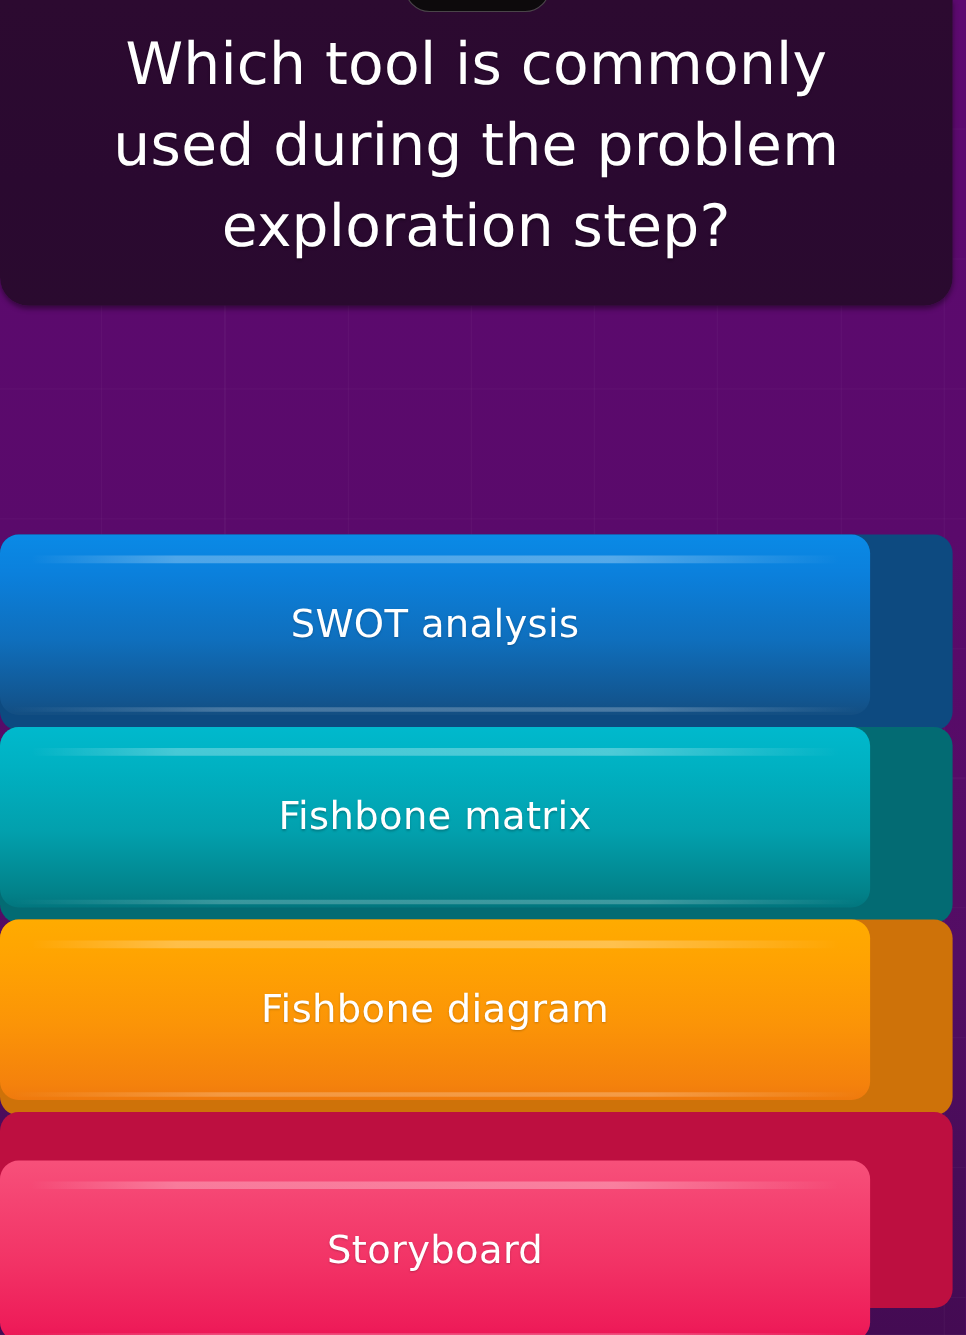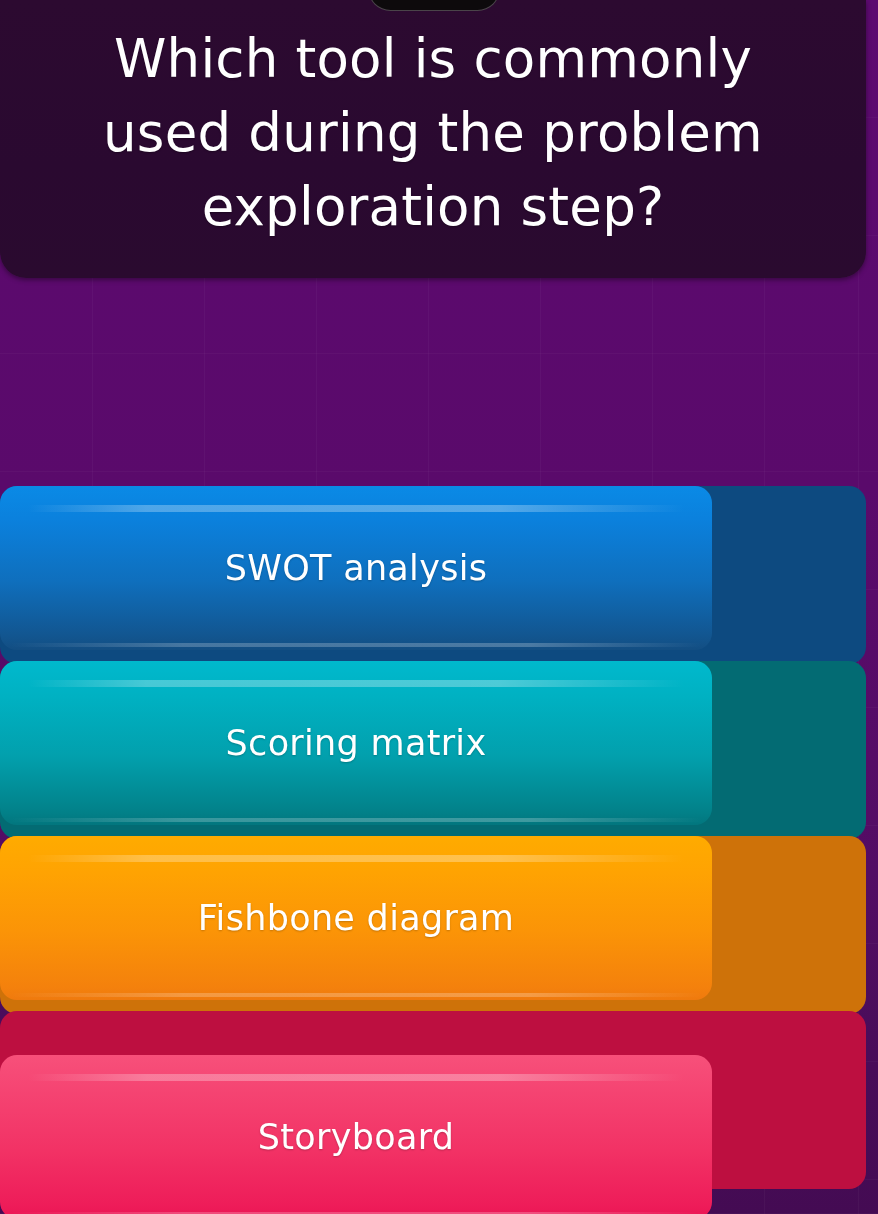--- a/index.html
+++ b/index.html
@@ -99,21 +99,21 @@
     left:0;
     top:486px;
     width:878px;
     height:700px;
     z-index:2;
   }
 
   .answer {
     position:absolute;
     left:0;
-    width:712px;
+    width:791px;
     height:164px;
     border-radius:17px;
     border:none;
     padding:0;
     cursor:pointer;
     display:flex;
     align-items:center;
     justify-content:center;
     overflow:hidden;
     font-family:inherit;
@@ -211,21 +211,21 @@
     <button class="answer" id="btn-0">
       <span class="sheen"></span>
       <span class="underline-glow"></span>
       <span class="answer-label">SWOT analysis</span>
     </button>
 
     <div class="answer-shell" id="shell-1"></div>
     <button class="answer" id="btn-1">
       <span class="sheen"></span>
       <span class="underline-glow"></span>
-      <span class="answer-label">Scoring matrix</span>
+      <span class="answer-label">Fishbone matrix</span>
     </button>
 
     <div class="answer-shell" id="shell-2"></div>
     <button class="answer" id="btn-2">
       <span class="sheen"></span>
       <span class="underline-glow"></span>
       <span class="answer-label">Fishbone diagram</span>
     </button>
 
     <div class="answer-shell" id="shell-3"></div>

